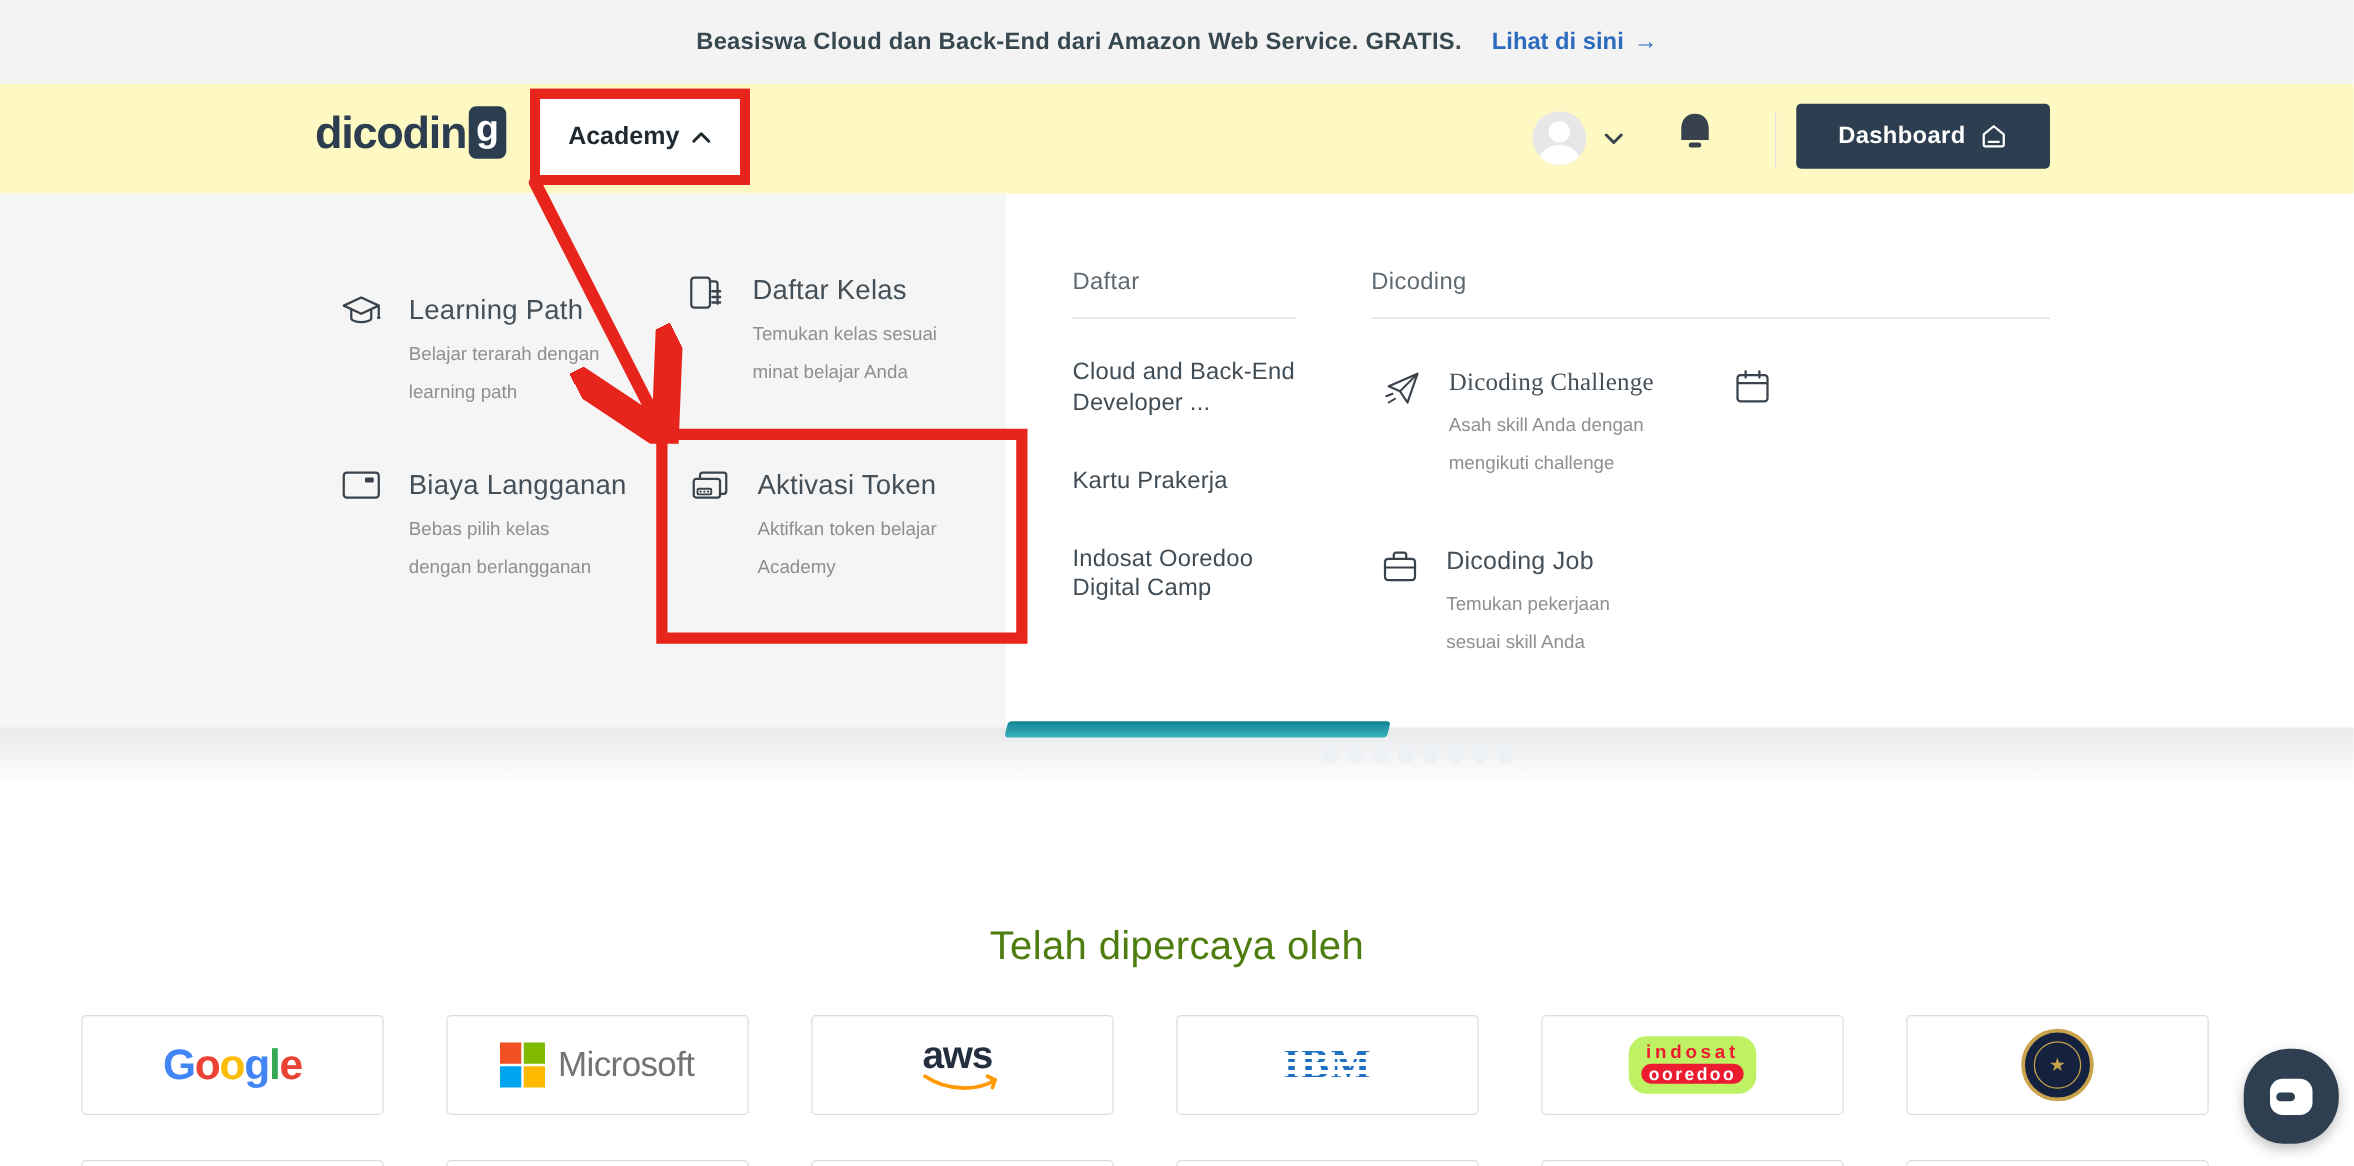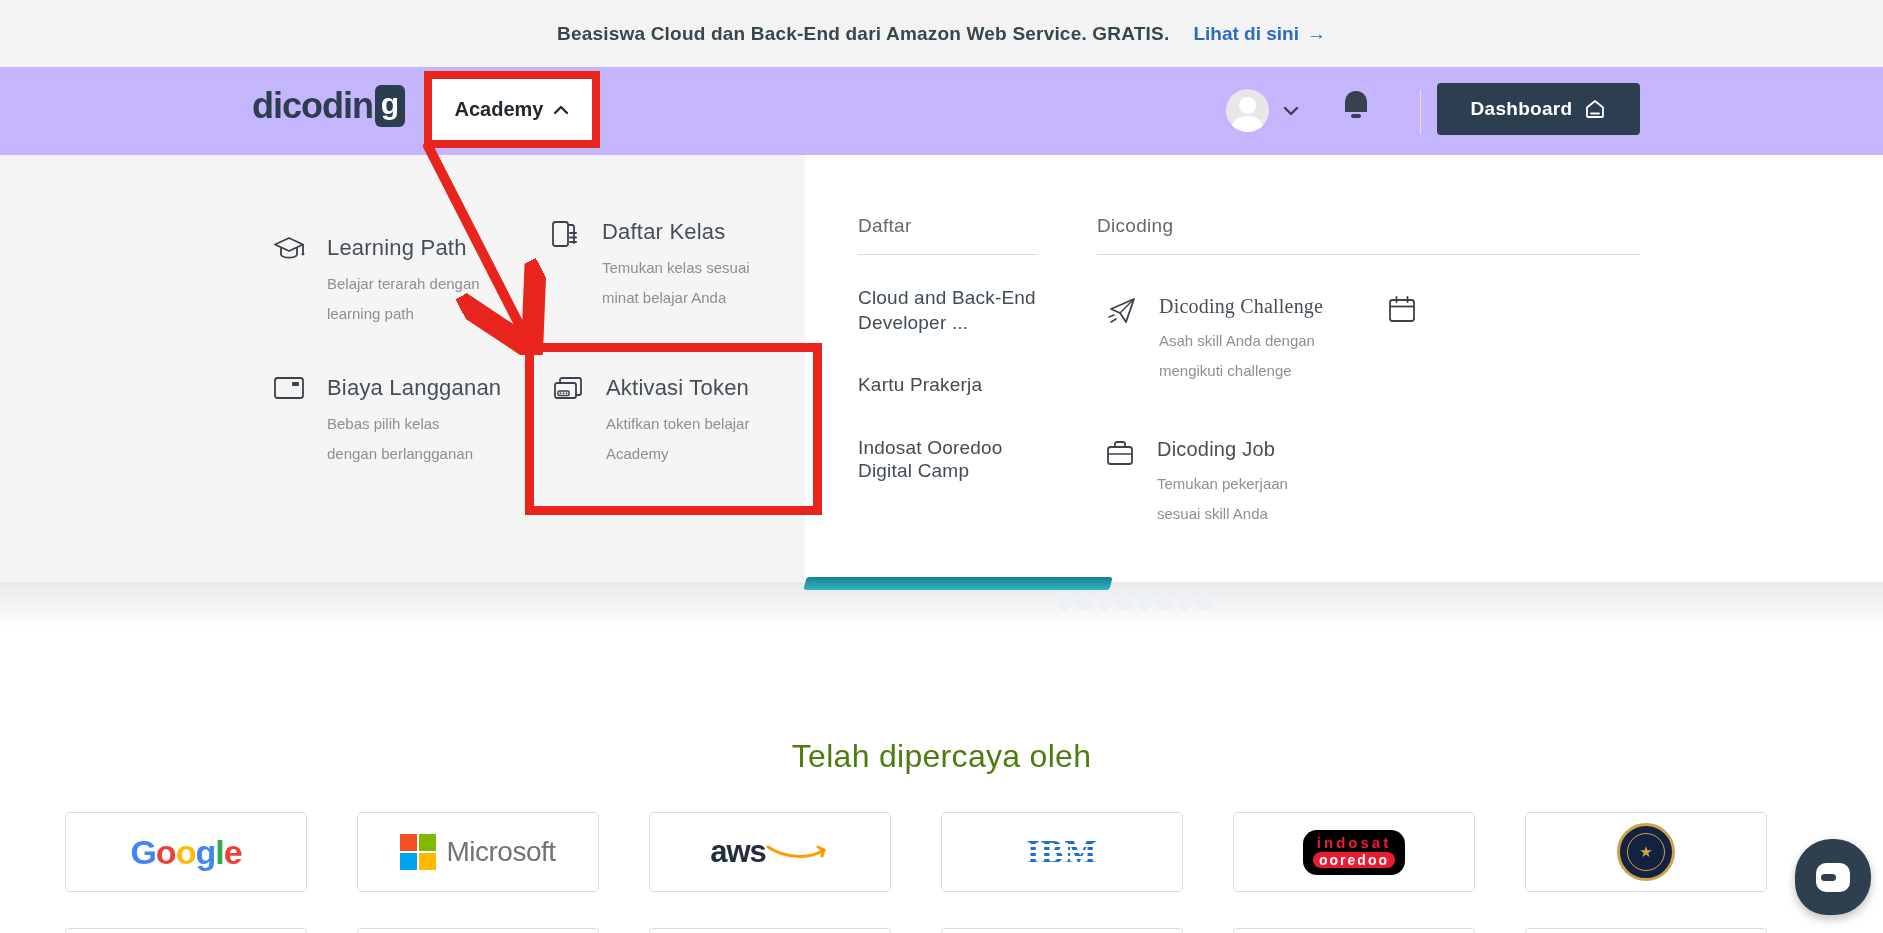--- a/index.html
+++ b/index.html
@@ -7,21 +7,21 @@
        font-family:"Liberation Sans",sans-serif;color:#3c464e;}
   .abs{position:absolute;}
 
   
   #banner{left:0;top:0;width:1883px;height:67px;background:#f3f3f3;
           display:flex;align-items:center;justify-content:center;gap:24px;}
   #banner .txt{font-size:19px;font-weight:700;color:#37474f;letter-spacing:.2px;}
   #banner .lnk{font-size:19px;font-weight:700;color:#2d6bbf;cursor:pointer;display:flex;align-items:flex-end;gap:8px;}
 
   
-  #header{left:0;top:67px;width:1883px;height:88px;background:#c4b5fd;}
+  #header{left:0;top:67px;width:1883px;height:88px;background:#fef9c3;}
   #logo{left:252px;top:18px;display:flex;align-items:center;cursor:pointer;}
   #logo .word{font-size:36px;font-weight:800;color:#2c3d4f;letter-spacing:-1px;}
   #logo .gbox{display:inline-block;margin-left:2px;width:30px;height:42px;background:#2c3d4f;border-radius:6px;
               color:#fff;font-size:30px;font-weight:800;text-align:center;line-height:38px;}
   #academy-box{left:424px;top:4px;width:176px;height:77px;border:8px solid #e8251d;background:#fff;
                display:flex;align-items:center;justify-content:center;gap:10px;cursor:pointer;box-sizing:border-box;}
   #academy-box .lbl{font-size:20px;font-weight:700;color:#20292f;}
   #avatar-grp{left:1226px;top:22px;display:flex;align-items:center;gap:14px;cursor:pointer;}
   .avatar{width:43px;height:43px;border-radius:50%;background:#e7e7e7;position:relative;overflow:hidden;}
   .avatar .head{position:absolute;left:13px;top:8px;width:17px;height:17px;border-radius:50%;background:#fff;}
@@ -64,29 +64,29 @@
 
   
   .google-logo{font-size:34px;font-weight:700;letter-spacing:-1px;}
   .gl-b{color:#4285F4}.gl-r{color:#EA4335}.gl-y{color:#FBBC05}.gl-g{color:#34A853}
   
   .ms{display:flex;align-items:center;gap:10px;}
   .ms-grid{display:grid;grid-template-columns:17px 17px;grid-template-rows:17px 17px;gap:2px;}
   .ms1{background:#F25022}.ms2{background:#7FBA00}.ms3{background:#00A4EF}.ms4{background:#FFB900}
   .ms-word{font-size:28px;color:#737373;font-weight:400;letter-spacing:-.5px;}
   
-  .aws{display:flex;flex-direction:row;align-items:center;}
+  .aws{display:flex;flex-direction:column;}
   .aws-word{font-size:31px;font-weight:800;color:#232F3E;letter-spacing:-1px;line-height:28px;}
   
   .ibm{position:relative;}
   .ibm-word{font-family:"Liberation Serif",serif;font-size:34px;font-weight:900;color:#1F70C1;letter-spacing:1px;}
   .ibm-stripes{position:absolute;left:-2px;right:-2px;top:2px;bottom:4px;
       background:repeating-linear-gradient(to bottom,transparent 0 3px,#fff 3px 6px);}
   
-  .indosat{background:#000000;border-radius:14px;padding:5px 10px 6px;text-align:center;}
+  .indosat{background:#bef264;border-radius:14px;padding:5px 10px 6px;text-align:center;}
   .ind-l1{font-size:15px;font-weight:800;color:#ED1B2F;letter-spacing:3px;line-height:15px;}
   .ind-l2{display:inline-block;margin-top:2px;background:#ED1B2F;color:#fff;font-size:14px;font-weight:800;
           letter-spacing:2px;border-radius:9px;padding:1px 6px;line-height:14px;}
   
   .seal{width:52px;height:52px;border-radius:50%;background:#14213f;border:3px solid #C9A44C;
         display:flex;align-items:center;justify-content:center;position:relative;}
   .seal .inner{width:36px;height:36px;border-radius:50%;border:1px solid #C9A44C;display:flex;align-items:center;justify-content:center;
         color:#C9A44C;font-size:15px;}
 
   

